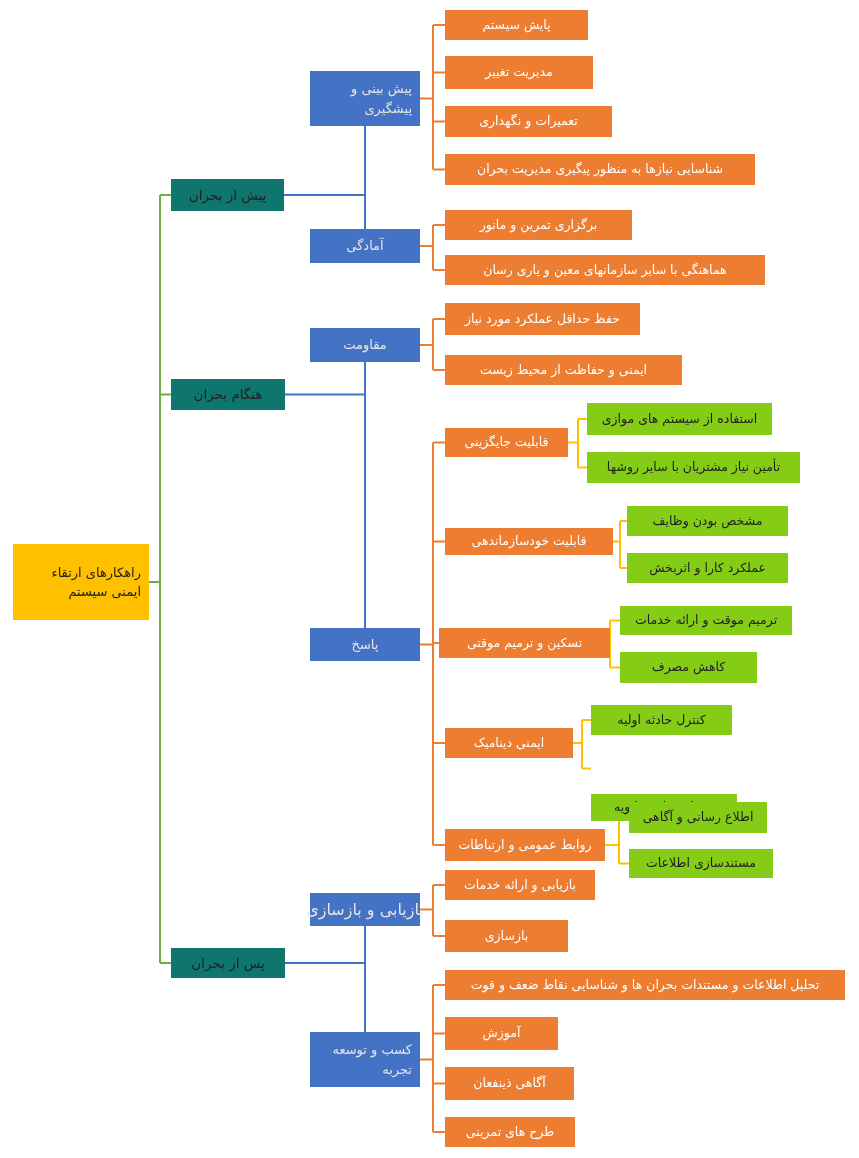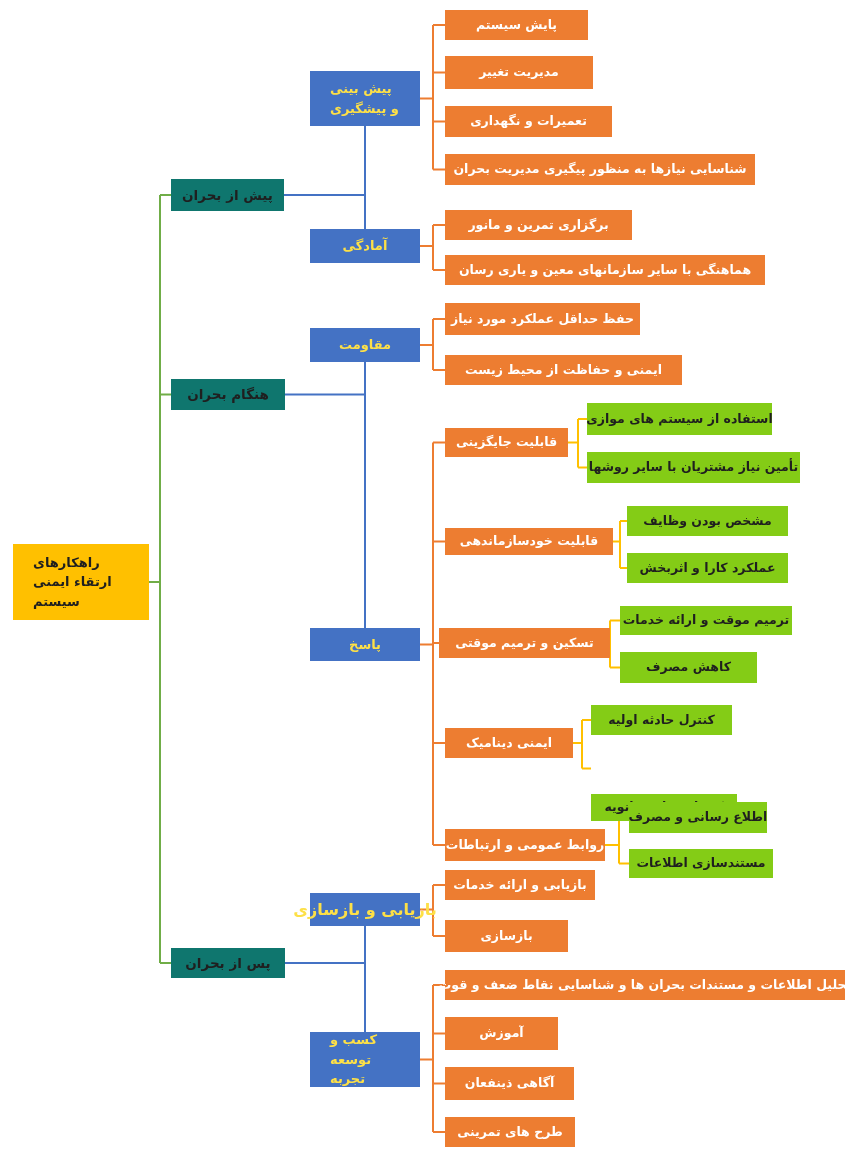--- a/index.html
+++ b/index.html
@@ -2,26 +2,26 @@
 <html><head>
 <meta charset="utf-8">
 <style>
   html, body { margin:0; padding:0; background:#ffffff; }
   body { width:859px; height:1158px; position:relative; font-family:"DejaVu Sans","Liberation Sans",sans-serif; }
   #canvas { position:absolute; left:0; top:0; width:859px; height:1158px; }
   svg.wires { position:absolute; left:0; top:0; }
   .node {
     position:absolute; box-sizing:border-box;
     display:flex; align-items:center; justify-content:center;
-    text-align:left; direction:rtl; unicode-bidi:plaintext;
-    font-weight:bold; font-size:12.5px; line-height:1.5; padding:1px 20px;
+    text-align:right; direction:rtl; unicode-bidi:plaintext;
+    font-weight:normal; font-size:12.5px; line-height:1.5; padding:1px 8px;
   }
   .root     { background:#FFC000; color:#1f1f1f; font-size:13px; }
   .phase    { background:#0f766e; color:#1f1f1f; font-size:13.5px; white-space:nowrap; }
-  .category { background:#4472C4; color:#fde047; font-size:13px; }
+  .category { background:#4472C4; color:#e5e5e5; font-size:13px; }
   .cat-nowrap { white-space:nowrap; }
   .item     { background:#ED7D31; color:#ffffff; white-space:nowrap; }
   .subitem  { background:#84cc16; color:#1f1f1f; white-space:nowrap; }
 </style>
 </head>
 <body>
 
 <div id="canvas">
 
   <svg class="wires" width="859" height="1158" viewBox="0 0 859 1158">
@@ -80,16 +80,16 @@
   <div class="node item" style="left:445px;top:1117px;width:130px;height:30px">طرح های تمرینی</div>
 
   <div class="node subitem" style="left:587px;top:403px;width:185px;height:32px">استفاده از سیستم های موازی</div>
   <div class="node subitem" style="left:587px;top:452px;width:213px;height:31px">تأمین نیاز مشتریان با سایر روشها</div>
   <div class="node subitem" style="left:627px;top:506px;width:161px;height:30px">مشخص بودن وظایف</div>
   <div class="node subitem" style="left:627px;top:553px;width:161px;height:30px">عملکرد کارا و اثربخش</div>
   <div class="node subitem" style="left:620px;top:606px;width:172px;height:29px">ترمیم موقت و ارائه خدمات</div>
   <div class="node subitem" style="left:620px;top:652px;width:137px;height:31px">کاهش مصرف</div>
   <div class="node subitem" style="left:591px;top:705px;width:141px;height:30px">کنترل حادثه اولیه</div>
   <div class="node subitem" style="left:591px;top:794px;width:146px;height:27px">کنترل حوادث ثانویه</div>
-  <div class="node subitem" style="left:629px;top:802px;width:138px;height:31px">اطلاع رسانی و مصرف</div>
+  <div class="node subitem" style="left:629px;top:802px;width:138px;height:31px">اطلاع رسانی و آگاهی</div>
   <div class="node subitem" style="left:629px;top:849px;width:144px;height:29px">مستندسازی اطلاعات</div>
 
 </div>
 
 </body></html>

